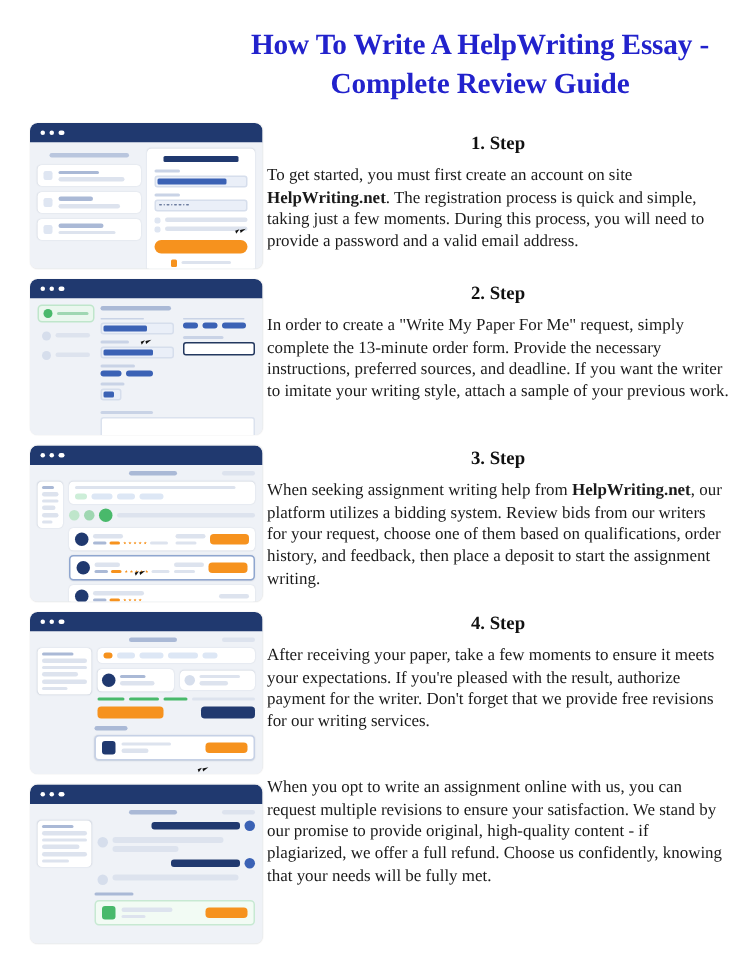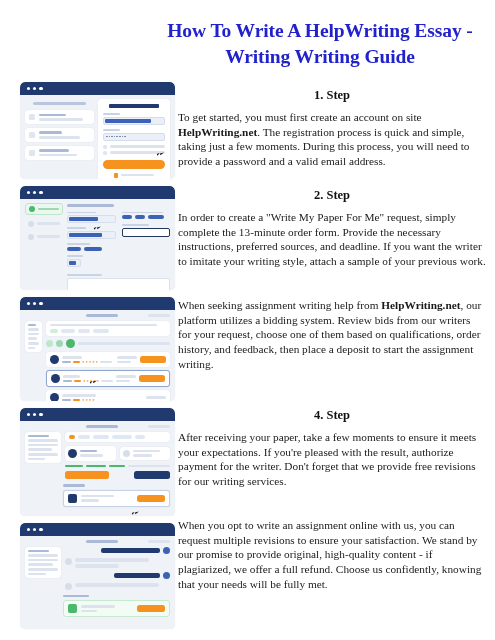--- a/index.html
+++ b/index.html
@@ -141,36 +141,37 @@
   .submitted{background:#f2fbf4;border:0.5px solid #c7e9d2;border-radius:3px;padding:3px 4px;display:flex;align-items:center;gap:4px;}
   .fileico{width:9px;height:9px;border-radius:2px;background:#49b96b;flex:0 0 auto;}
 </style>
 </head>
 <body>
 
 <div class="page">
 
   <div class="title">
     <span>How To Write A HelpWriting Essay -</span><br>
-    <span>Writing Writing Guide</span>
+    <span>Complete Review Guide</span>
   </div>
 
   <div class="steps">
 
     <div class="step-block s1">
       <div class="step-head">1. Step</div>
       <div class="step-body"><span>To get started, you must first create an account on site </span><b>HelpWriting.net</b><span>. The registration process is quick and simple, taking just a few moments. During this process, you will need to provide a password and a valid email address.</span></div>
     </div>
 
     <div class="step-block s2">
       <div class="step-head">2. Step</div>
       <div class="step-body"><span>In order to create a "Write My Paper For Me" request, simply complete the 13-minute order form. Provide the necessary instructions, preferred sources, and deadline. If you want the writer to imitate your writing style, attach a sample of your previous work.</span><b></b><span></span></div>
     </div>
 
     <div class="step-block s3">
+      <div class="step-head">3. Step</div>
       <div class="step-body"><span>When seeking assignment writing help from </span><b>HelpWriting.net</b><span>, our platform utilizes a bidding system. Review bids from our writers for your request, choose one of them based on qualifications, order history, and feedback, then place a deposit to start the assignment writing.</span></div>
     </div>
 
     <div class="step-block s4">
       <div class="step-head">4. Step</div>
       <div class="step-body"><span>After receiving your paper, take a few moments to ensure it meets your expectations. If you're pleased with the result, authorize payment for the writer. Don't forget that we provide free revisions for our writing services.</span><b></b><span></span></div>
     </div>
 
     <div class="step-block s5">
       <div class="step-body"><span>When you opt to write an assignment online with us, you can request multiple revisions to ensure your satisfaction. We stand by our promise to provide original, high-quality content - if plagiarized, we offer a full refund. Choose us confidently, knowing that your needs will be fully met.</span><b></b><span></span></div>

